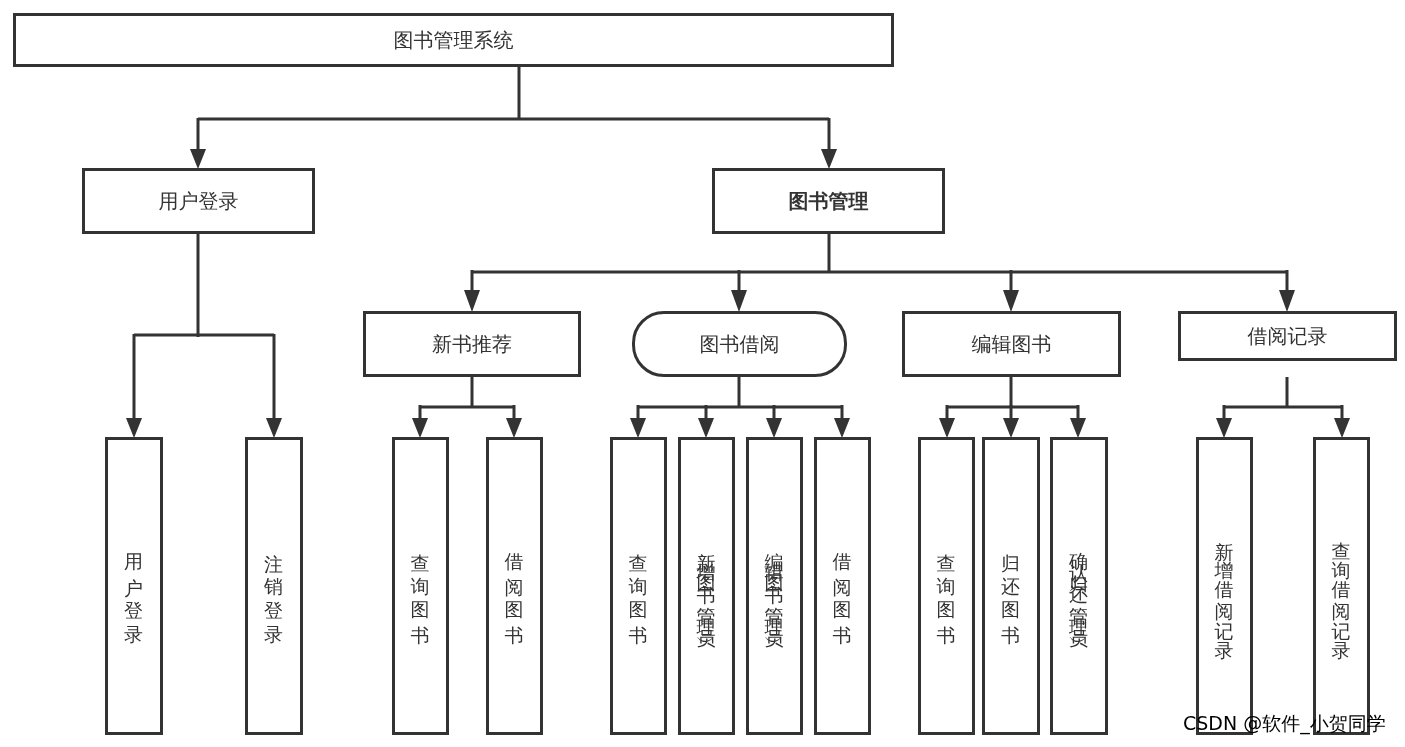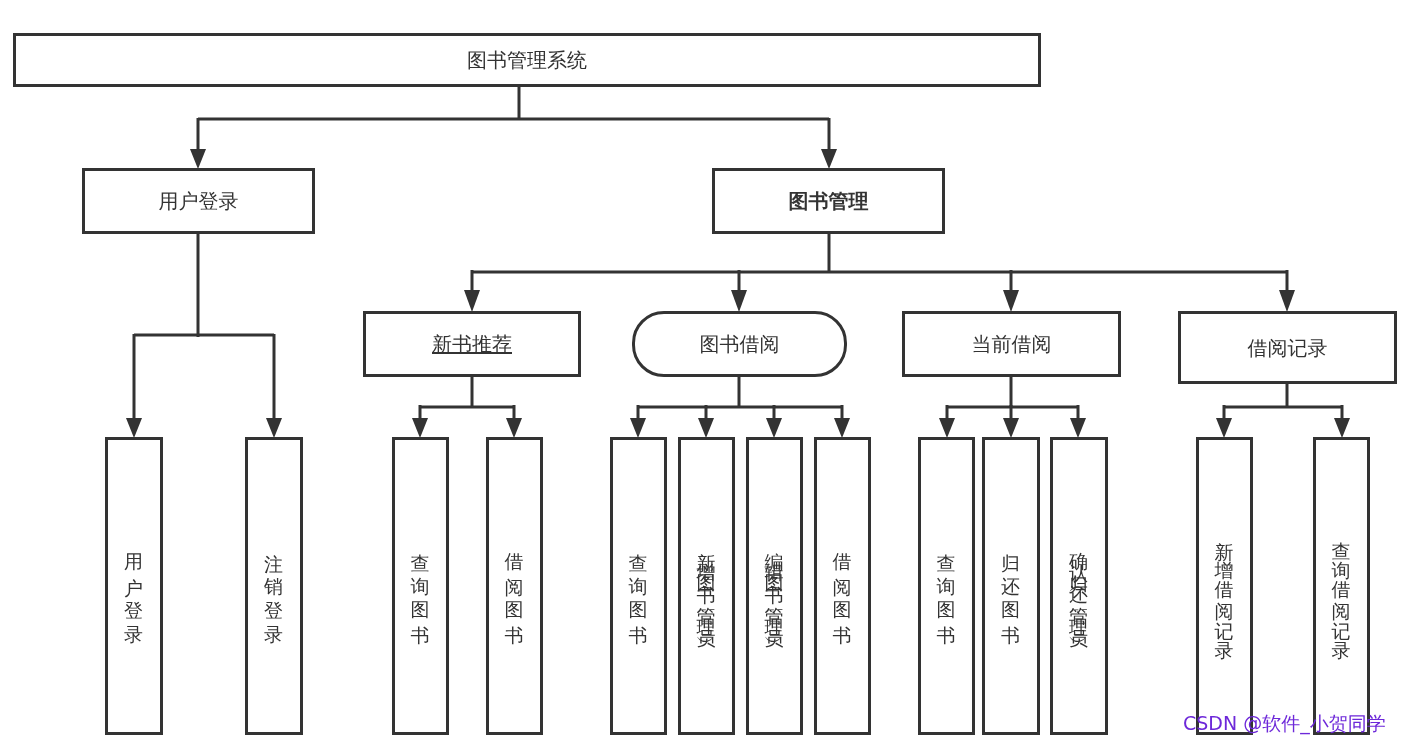--- a/index.html
+++ b/index.html
@@ -42,21 +42,21 @@
     white-space: normal;
   }
   .ls-4 { letter-spacing: 24px; }
   .ls-6 { letter-spacing: 20px; }
   .ls-9 { letter-spacing: 11px; }
   .watermark {
     position: absolute;
     left: 1183px;
     top: 711px;
     font-size: 19px;
-    color: #6d28d9;
+    color: #000000;
     white-space: nowrap;
     z-index: 5;
   }
 </style>
 </head>
 <body>
 
 <div class="canvas">
 
   <svg class="connectors" viewBox="0 0 1405 747">
@@ -125,29 +125,29 @@
 
       <polygon points="939,418 955,418 947,438"></polygon>
       <polygon points="1003,418 1019,418 1011,438"></polygon>
       <polygon points="1070,418 1086,418 1078,438"></polygon>
 
       <polygon points="1216,418 1232,418 1224,438"></polygon>
       <polygon points="1334,418 1350,418 1342,438"></polygon>
     </g>
   </svg>
 
-  <div class="node" style="left:13px; top:13px; width:1028px; height:54px;margin-top:20px;">图书管理系统</div>
+  <div class="node" style="left:13px; top:13px; width:881px; height:54px;">图书管理系统</div>
 
   <div class="node" style="left:82px; top:168px; width:233px; height:66px;">用户登录</div>
   <div class="node" style="left:712px; top:168px; width:233px; height:66px;font-weight:bold;">图书管理</div>
 
-  <div class="node" style="left:363px; top:311px; width:218px; height:66px;text-decoration:underline;">新书推荐</div>
+  <div class="node" style="left:363px; top:311px; width:218px; height:66px;">新书推荐</div>
   <div class="node" style="left:632px; top:311px; width:215px; height:66px;border-radius:32px;">图书借阅</div>
-  <div class="node" style="left:902px; top:311px; width:219px; height:66px;">当前借阅</div>
-  <div class="node" style="left:1178px; top:311px; width:219px; height:73px;">借阅记录</div>
+  <div class="node" style="left:902px; top:311px; width:219px; height:66px;">编辑图书</div>
+  <div class="node" style="left:1178px; top:311px; width:219px; height:50px;">借阅记录</div>
 
   <div class="node vbox ls-4" style="left:105px; top:437px; width:58px; height:298px;">用户登录</div>
   <div class="node vbox ls-4" style="left:245px; top:437px; width:58px; height:298px;">注销登录</div>
 
   <div class="node vbox ls-4" style="left:392px; top:437px; width:57px; height:298px;">查询图书</div>
   <div class="node vbox ls-4" style="left:486px; top:437px; width:57px; height:298px;">借阅图书</div>
 
   <div class="node vbox ls-4" style="left:610px; top:437px; width:57px; height:298px;">查询图书</div>
   <div class="node vbox ls-9" style="left:678px; top:437px; width:57px; height:298px;">新增图书（管理员）</div>
   <div class="node vbox ls-9" style="left:746px; top:437px; width:57px; height:298px;">编辑图书（管理员）</div>

